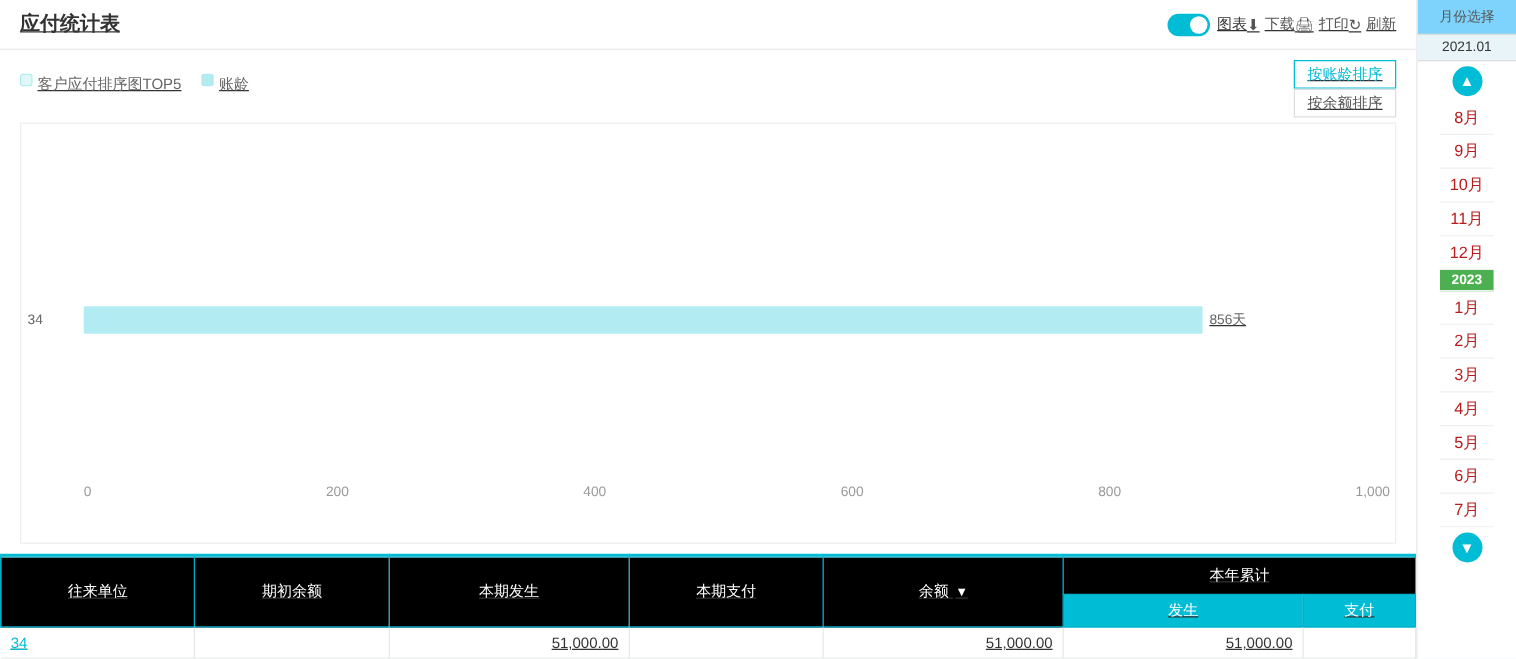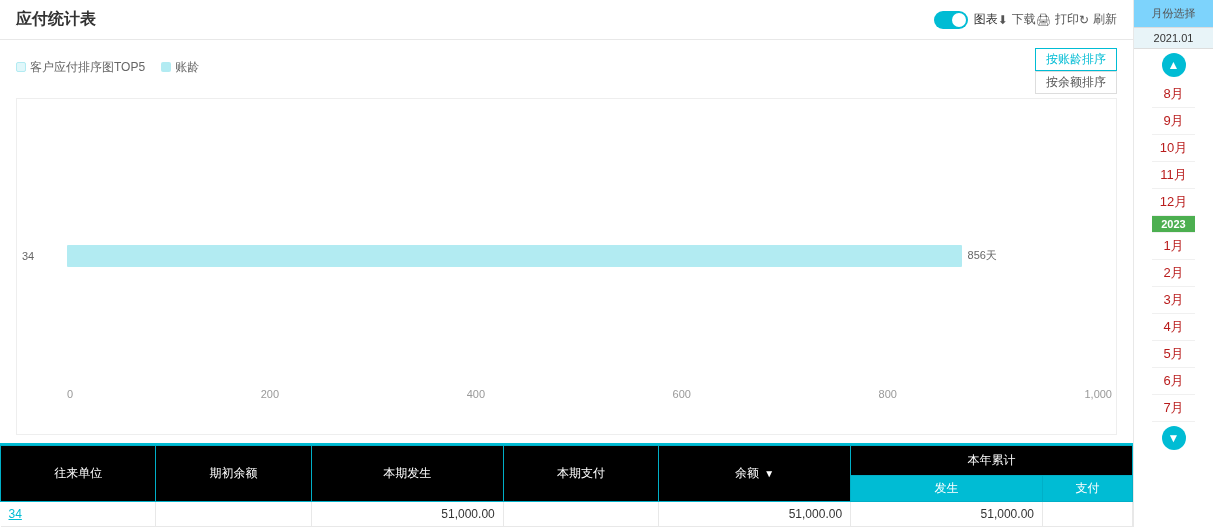--- a/index.html
+++ b/index.html
@@ -1,32 +1,32 @@
 <!DOCTYPE html>
 <html><head>
   <meta charset="utf-8">
   <style>
     * { margin: 0; padding: 0; box-sizing: border-box; }
     body { font-family: 'Microsoft YaHei', Arial, sans-serif; font-size: 12px; background: #f0f2f5; color: #333; width: 1213px; height: 527px; overflow: hidden; display: flex; }
     
-    .main-content { flex: 1; display: flex; flex-direction: column; background: #fff; overflow: hidden; }
+    .main-content { flex: 1; display: flex; flex-direction: column; background: #fff; overflow: hidden; text-decoration: underline; }
     
     
     .header { display: flex; align-items: center; justify-content: space-between; padding: 8px 16px; background: #fff; border-bottom: 1px solid #e8e8e8; height: 40px; }
     .header-title { font-size: 16px; font-weight: bold; color: #333; }
     .header-actions { display: flex; align-items: center; gap: 0; margin-left: 30px; }
     .toggle-wrap { display: flex; align-items: center; gap: 6px; }
     .toggle { width: 34px; height: 18px; background: #00bcd4; border-radius: 9px; position: relative; cursor: pointer; }
     .toggle::after { content: ''; position: absolute; width: 14px; height: 14px; background: #fff; border-radius: 50%; top: 2px; right: 2px; }
     .action-btn { display: flex; align-items: center; gap: 4px; cursor: pointer; color: #555; font-size: 12px; }
     
     
     .chart-section { padding: 8px 16px; flex: 1; display: flex; flex-direction: column; min-height: 0; }
     .chart-legend { display: flex; align-items: center; gap: 16px; margin-bottom: 8px; }
-    .legend-item { display: flex; align-items: center; gap: 4px; font-size: 12px; color: #666; }
+    .legend-item { display: flex; align-items: flex-start; gap: 4px; font-size: 12px; color: #666; }
     .legend-dot { width: 10px; height: 10px; border-radius: 2px; }
     
     .chart-sort-btns { display: flex; gap: 0; margin-left: auto; flex-direction: column; }
     .sort-btn { padding: 2px 10px; border: 1px solid #ddd; background: #fff; cursor: pointer; font-size: 12px; color: #555; }
     .sort-btn.active { color: #00bcd4; border-color: #00bcd4; }
     
     .chart-container { flex: 1; position: relative; border: 1px solid #eee; padding: 8px 4px 30px 50px; min-height: 0; }
     
     
     .chart-inner { height: 100%; position: relative; }

